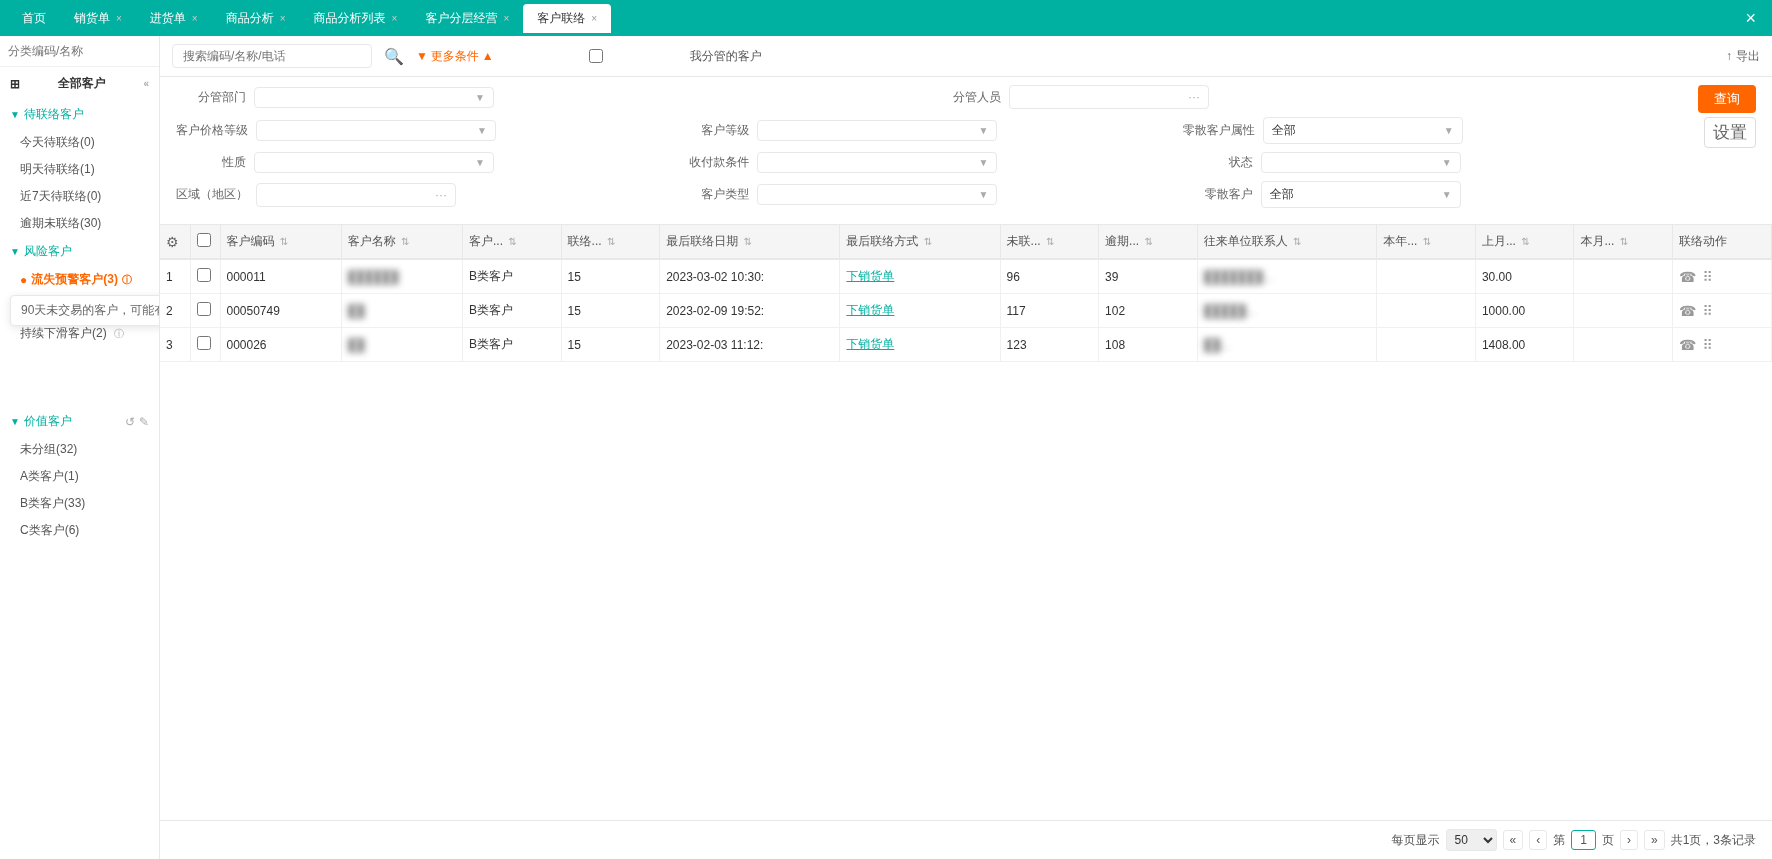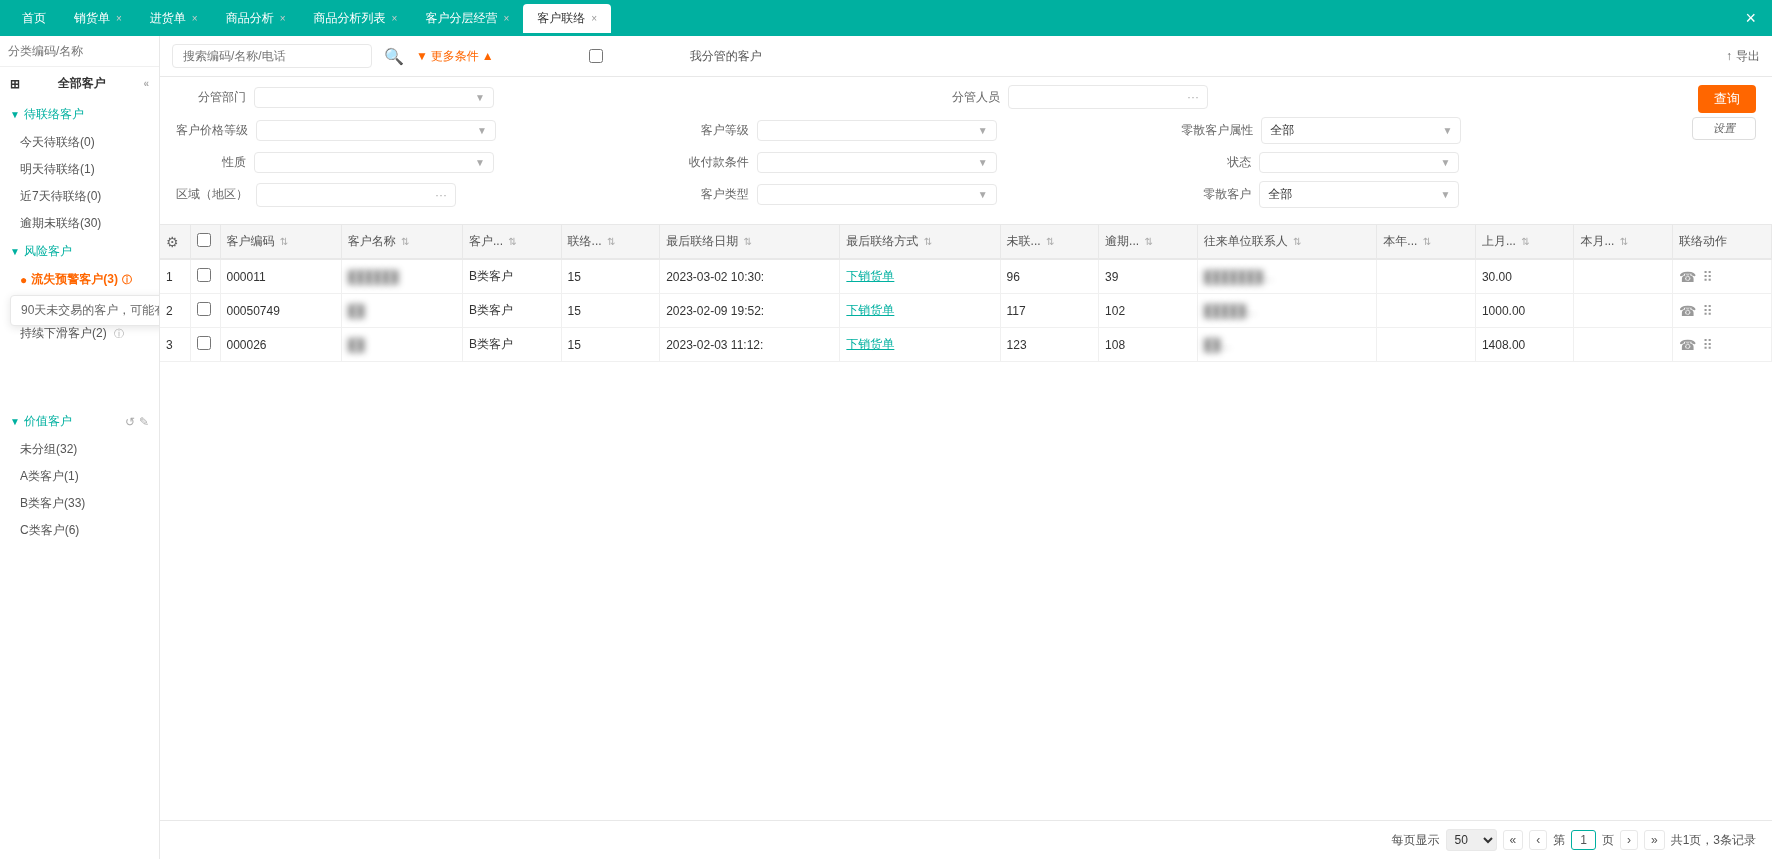--- a/index.html
+++ b/index.html
@@ -169,21 +169,21 @@
     .action-area {
       display: flex; flex-direction: column; align-items: flex-end;
       gap: 4px; min-width: 70px; padding-left: 8px;
     }
     .btn-query {
       background: #ff6600; color: #fff; border: none;
       padding: 5px 16px; border-radius: 4px; cursor: pointer; font-size: 13px;
     }
     .btn-setting {
       background: #fff; color: #666; border: 1px solid #ddd;
-      padding: 3px 20px; border-radius: 4px; cursor: pointer; font-size: 11px; font-style: italic;
+      padding: 3px 8px; border-radius: 4px; cursor: pointer; font-size: 17px;
     }
 
     
     .table-area {
       flex: 1; overflow: auto;
       background: #fff;
       margin: 0;
     }
 
     table {

